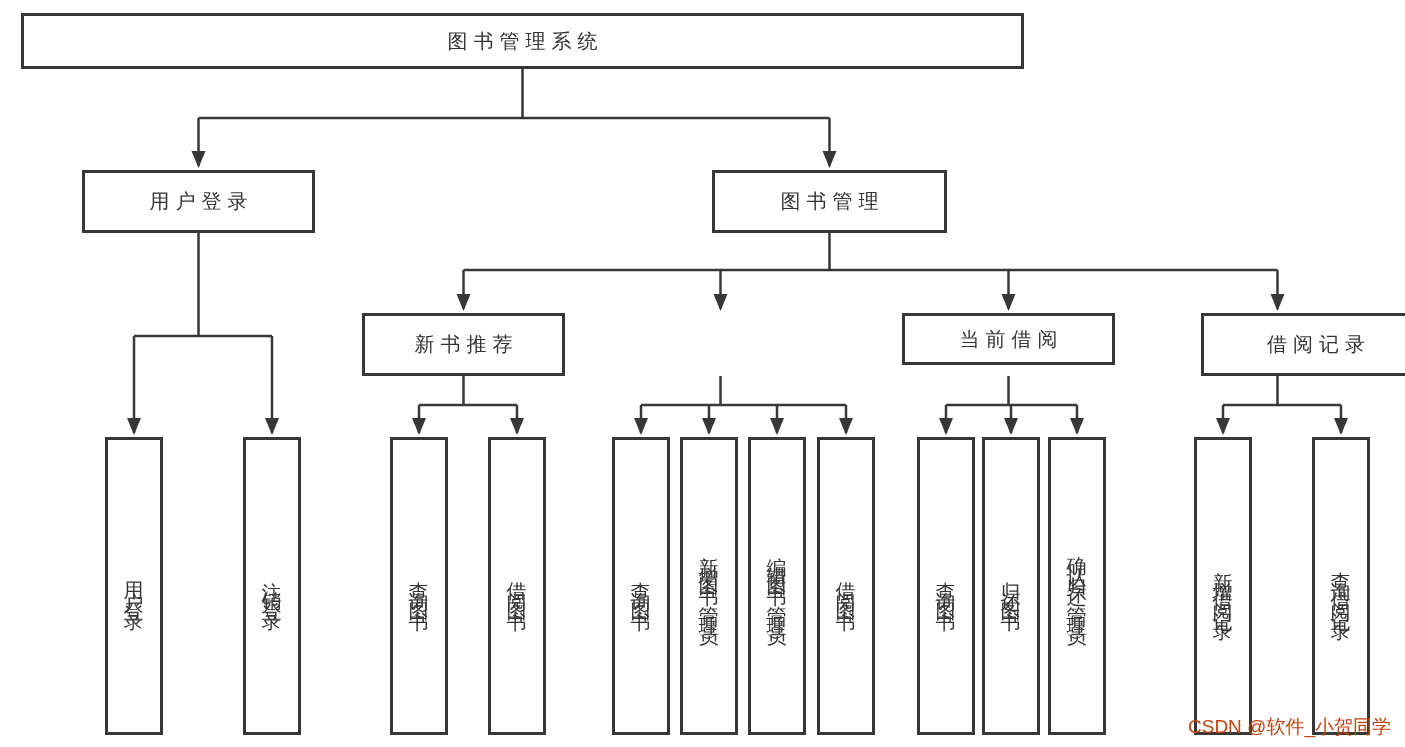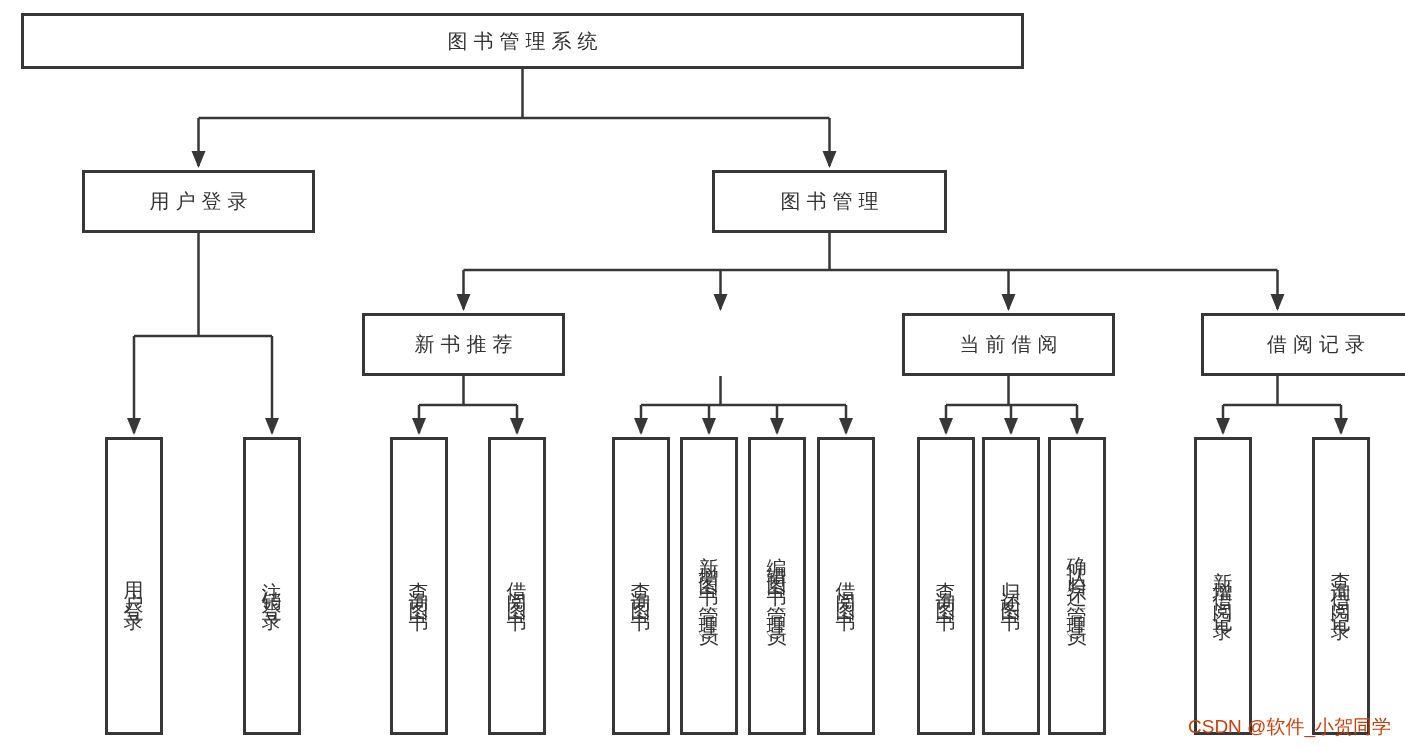--- a/index.html
+++ b/index.html
@@ -109,21 +109,21 @@
   <div class="node hnode" style="left:82px; top:170px; width:233px; height:63px;">
     <span>用户登录</span>
   </div>
   <div class="node hnode" style="left:712px; top:170px; width:235px; height:63px;">
     <span>图书管理</span>
   </div>
 
   <div class="node hnode" style="left:362px; top:313px; width:203px; height:63px;">
     <span>新书推荐</span>
   </div>
-  <div class="node hnode" style="left:902px; top:313px; width:213px; height:63px;font-family:Liberation Mono, monospace;">
+  <div class="node hnode" style="left:902px; top:313px; width:213px; height:52px;font-family:Liberation Mono, monospace;">
     <span>当前借阅</span>
   </div>
   <div class="node hnode" style="left:1172px; top:313px; width:230px; height:63px;margin-left:29px;">
     <span>借阅记录</span>
   </div>
 
   <div class="node vnode" style="left:105px;">
     <span class="vtext">用户登录</span>
   </div>
   <div class="node vnode" style="left:243px;">

